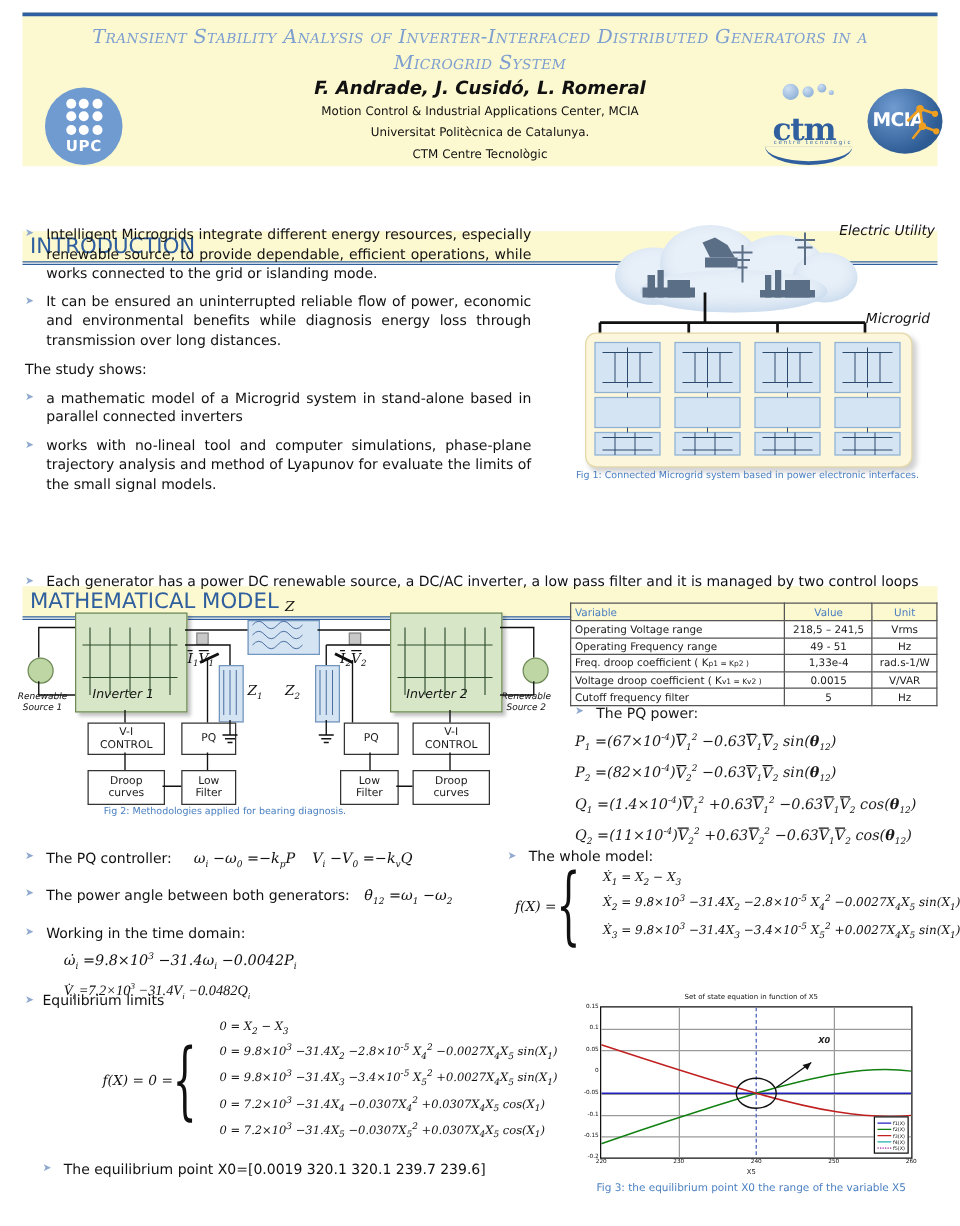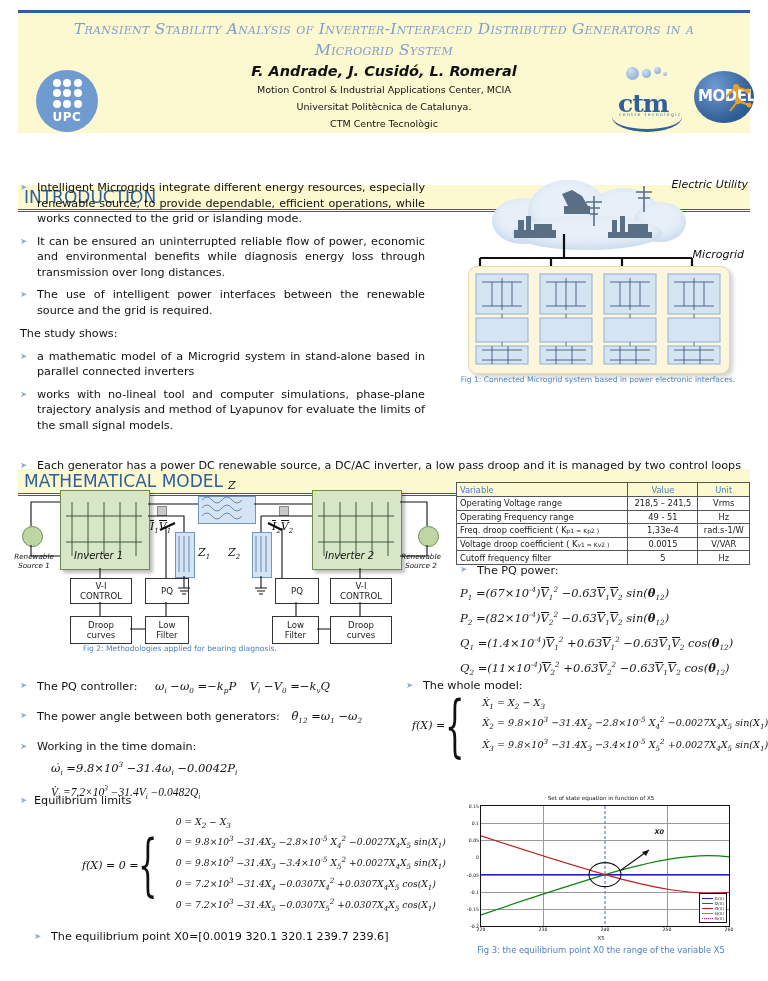--- a/index.html
+++ b/index.html
@@ -126,40 +126,39 @@
       <div class="bub" style="left:16px;top:0px;width:13px;height:13px;"></div>
       <div class="bub" style="left:32px;top:2px;width:9px;height:9px;"></div>
       <div class="bub" style="left:44px;top:0px;width:7px;height:7px;"></div>
       <div class="bub" style="left:53px;top:5px;width:4px;height:4px;"></div>
       <div class="ctm-word">ctm</div>
       <div class="ctm-sub">centre tecnològic</div>
       <div class="ctm-swoosh"></div>
     </div>
 
     <div class="mcia-logo">
-      <div class="mcia-word">MODEL</div>
+      <div class="mcia-word">MCIA</div>
       <svg class="mcia-spark" viewBox="0 0 30 32">
         <path d="M4 16 L14 6 M14 6 L26 10 M14 6 L16 20 M16 20 L27 24 M16 20 L8 30" stroke="#f0a020" stroke-width="2" fill="none"></path>
         <circle cx="14" cy="6" r="3" fill="#f0a020"></circle>
           <circle cx="16" cy="20" r="3" fill="#f0a020"></circle>
         <circle cx="26" cy="10" r="2.5" fill="#f0a020"></circle>
           <circle cx="27" cy="24" r="2.5" fill="#f0a020"></circle>
       </svg>
     </div>
   </div>
 
   <div class="sect" style="top:143px;">
     <div class="sect-title">INTRODUCTION</div>
     <div class="sect-rule"></div>
   </div>
 
   <div style="position:absolute;left:20px;top:180px;width:405px;" class="bullets">
     <div class="bul">Intelligent Microgrids integrate different energy resources, especially renewable source, to provide dependable, efficient operations, while works connected to the grid or islanding mode.</div>
     <div class="bul">It can be ensured an uninterrupted reliable flow of power, economic and environmental benefits while diagnosis energy loss through transmission over long distances.</div>
-    <div class="bul">The use of intelligent power interfaces between the renewable source and the grid is required.</div>
     <div class="plain">The study shows:</div>
     <div class="bul"> a mathematic model of a Microgrid system in stand-alone based in parallel connected inverters</div>
     <div class="bul">works with no-lineal tool and computer simulations, phase-plane trajectory analysis and method of Lyapunov for evaluate the limits of the small signal models.</div>
   </div>
 
   <div class="fig1">
     <div class="cloud">
       <div class="puff" style="left:8px;top:26px;width:62px;height:46px;"></div>
       <div class="puff" style="left:44px;top:8px;width:80px;height:62px;"></div>
       <div class="puff" style="left:104px;top:16px;width:72px;height:54px;"></div>
@@ -223,21 +222,21 @@
     </svg>
     <div class="fig-cap" style="top:203px;">Fig 1: Connected Microgrid system based in power electronic interfaces.</div>
   </div>
 
   <div class="sect" style="top:427px;">
     <div class="sect-title">MATHEMATICAL MODEL</div>
     <div class="sect-rule"></div>
   </div>
 
   <div class="bullets" style="position:absolute;left:20px;top:458px;width:730px;">
-    <div class="bul" style="margin-bottom:0;">Each generator has a power DC renewable source, a DC/AC inverter, a low pass droop and it is managed by two control loops</div>
+    <div class="bul" style="margin-bottom:0;">Each generator has a power DC renewable source, a DC/AC inverter, a low pass filter and it is managed by two control loops</div>
   </div>
 
   <div class="fig2">
 
     <div class="srcnode" style="left:2px;top:48px;"></div>
     <div class="srclbl" style="left:-8px;top:74px;width:44px;white-space:pre;">Renewable
 Source 1</div>
     <div class="invbox" style="left:40px;top:12px;width:88px;height:78px;"></div>
     <div class="invlbl" style="left:54px;top:72px;">Inverter 1</div>
 

